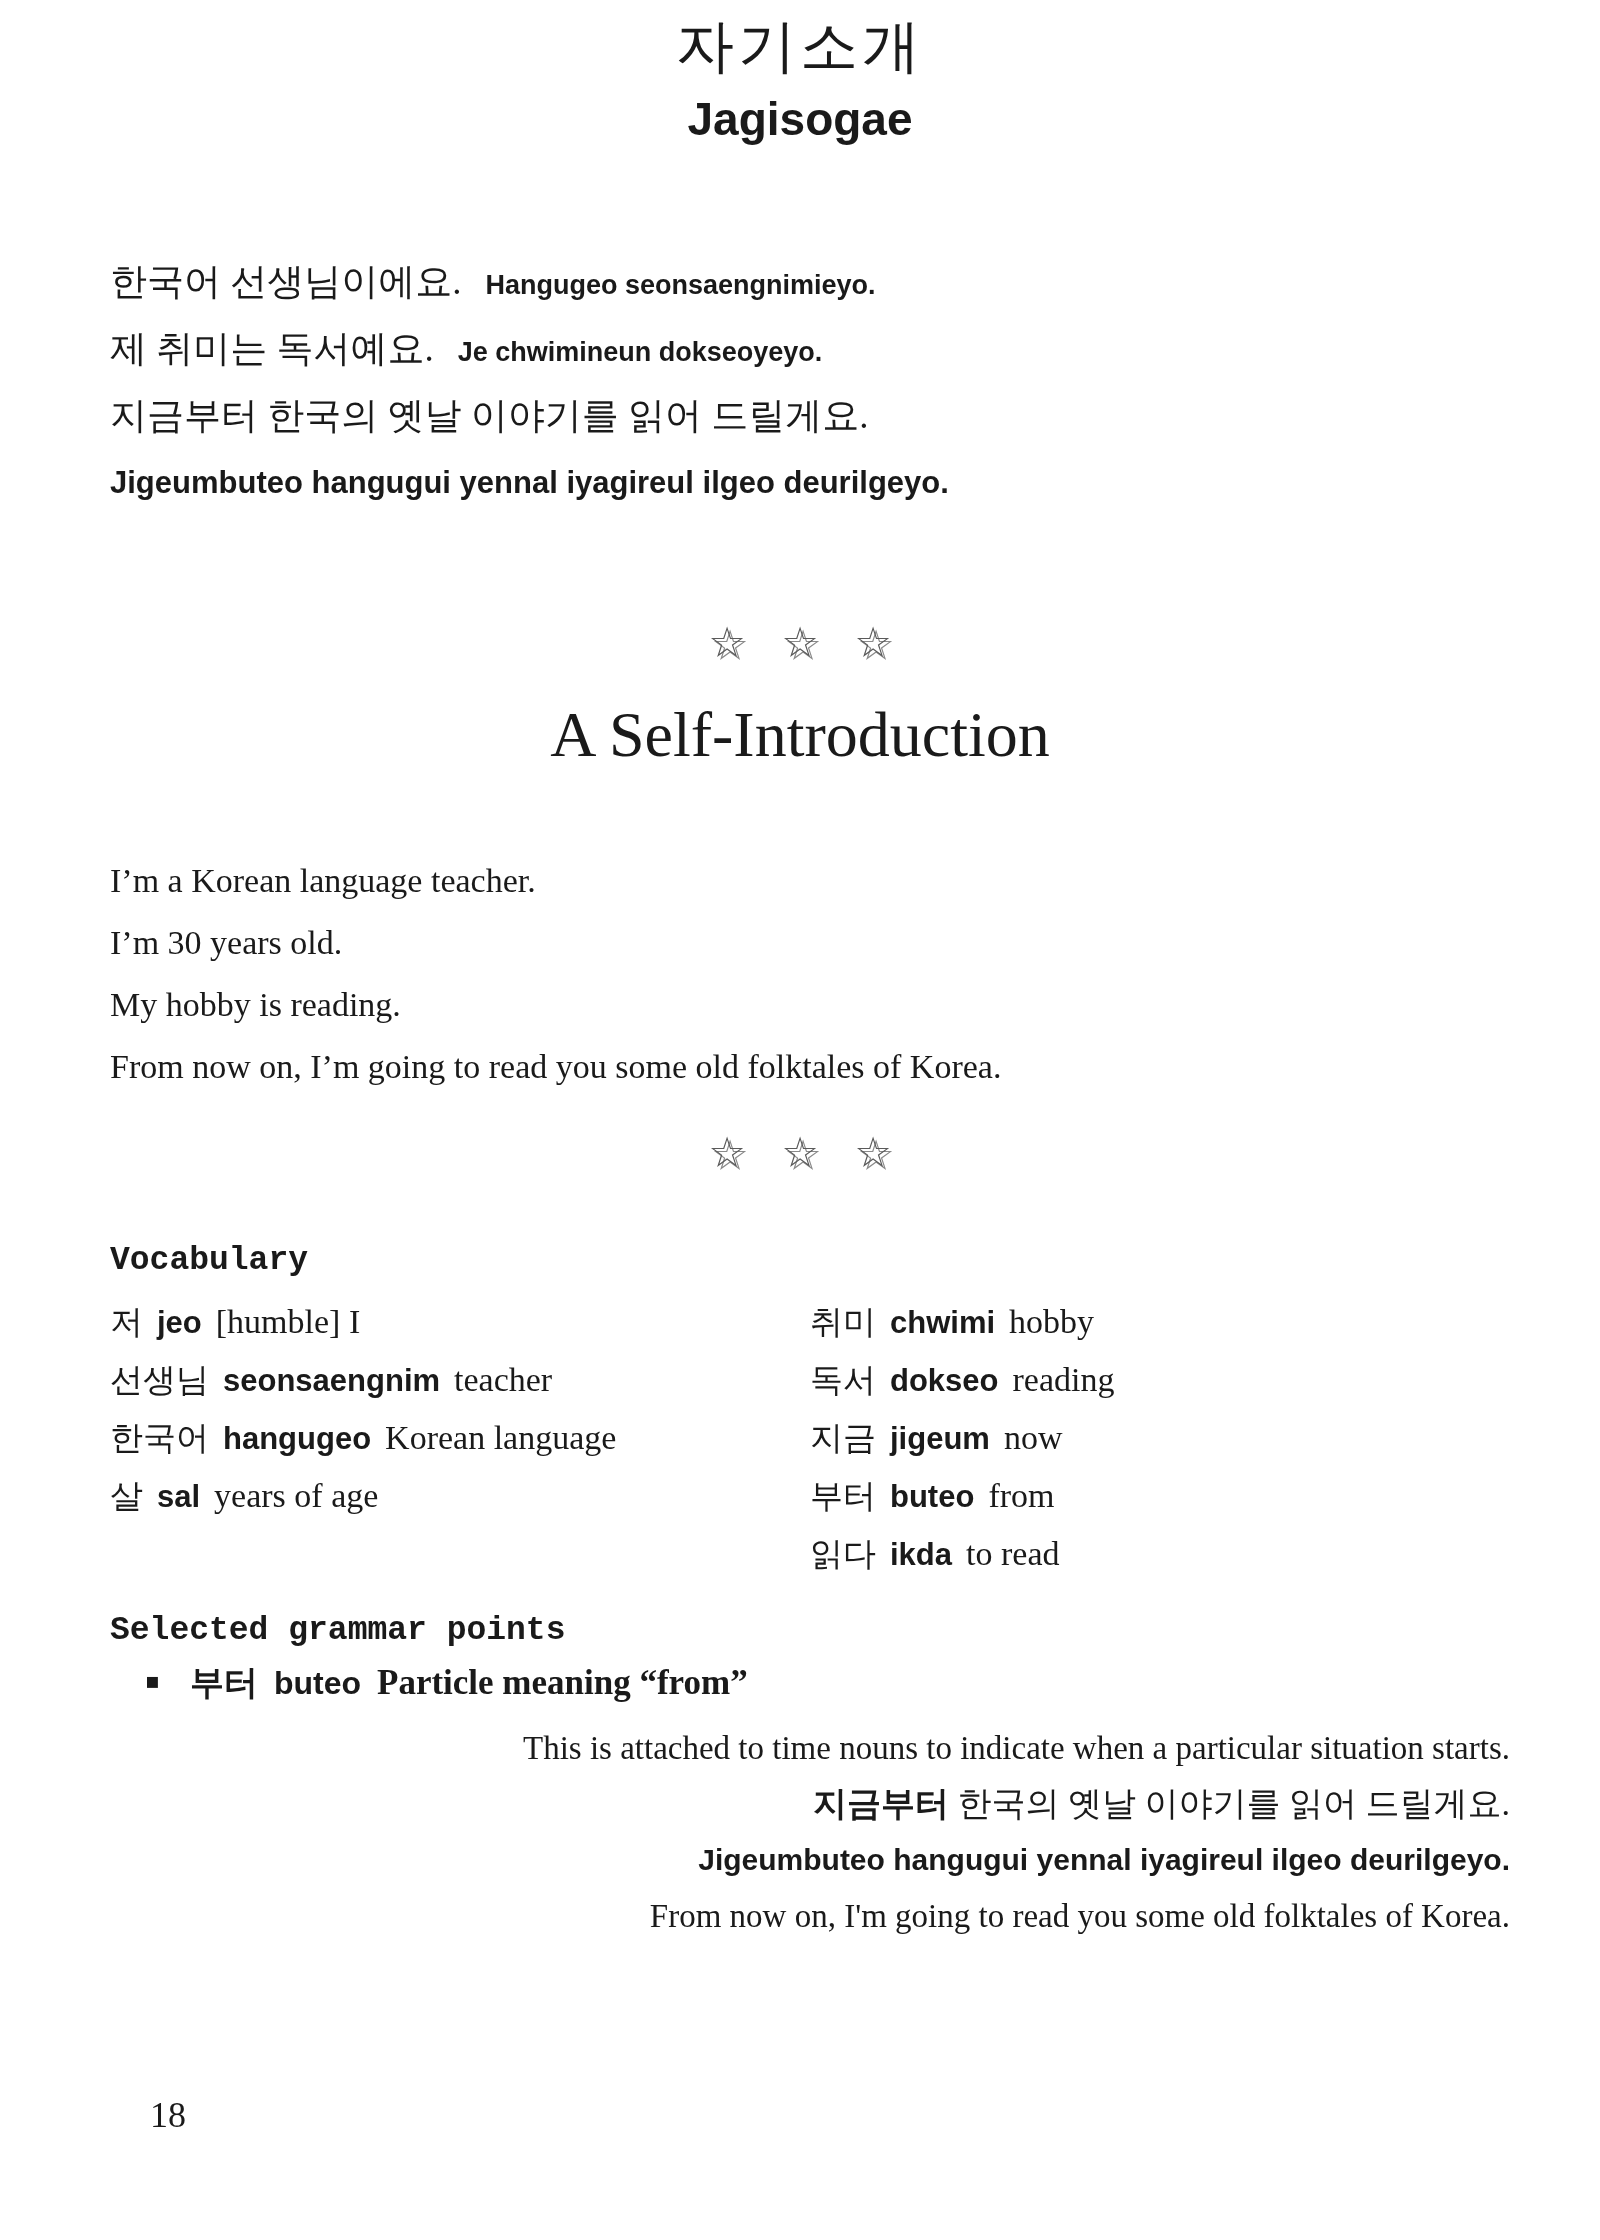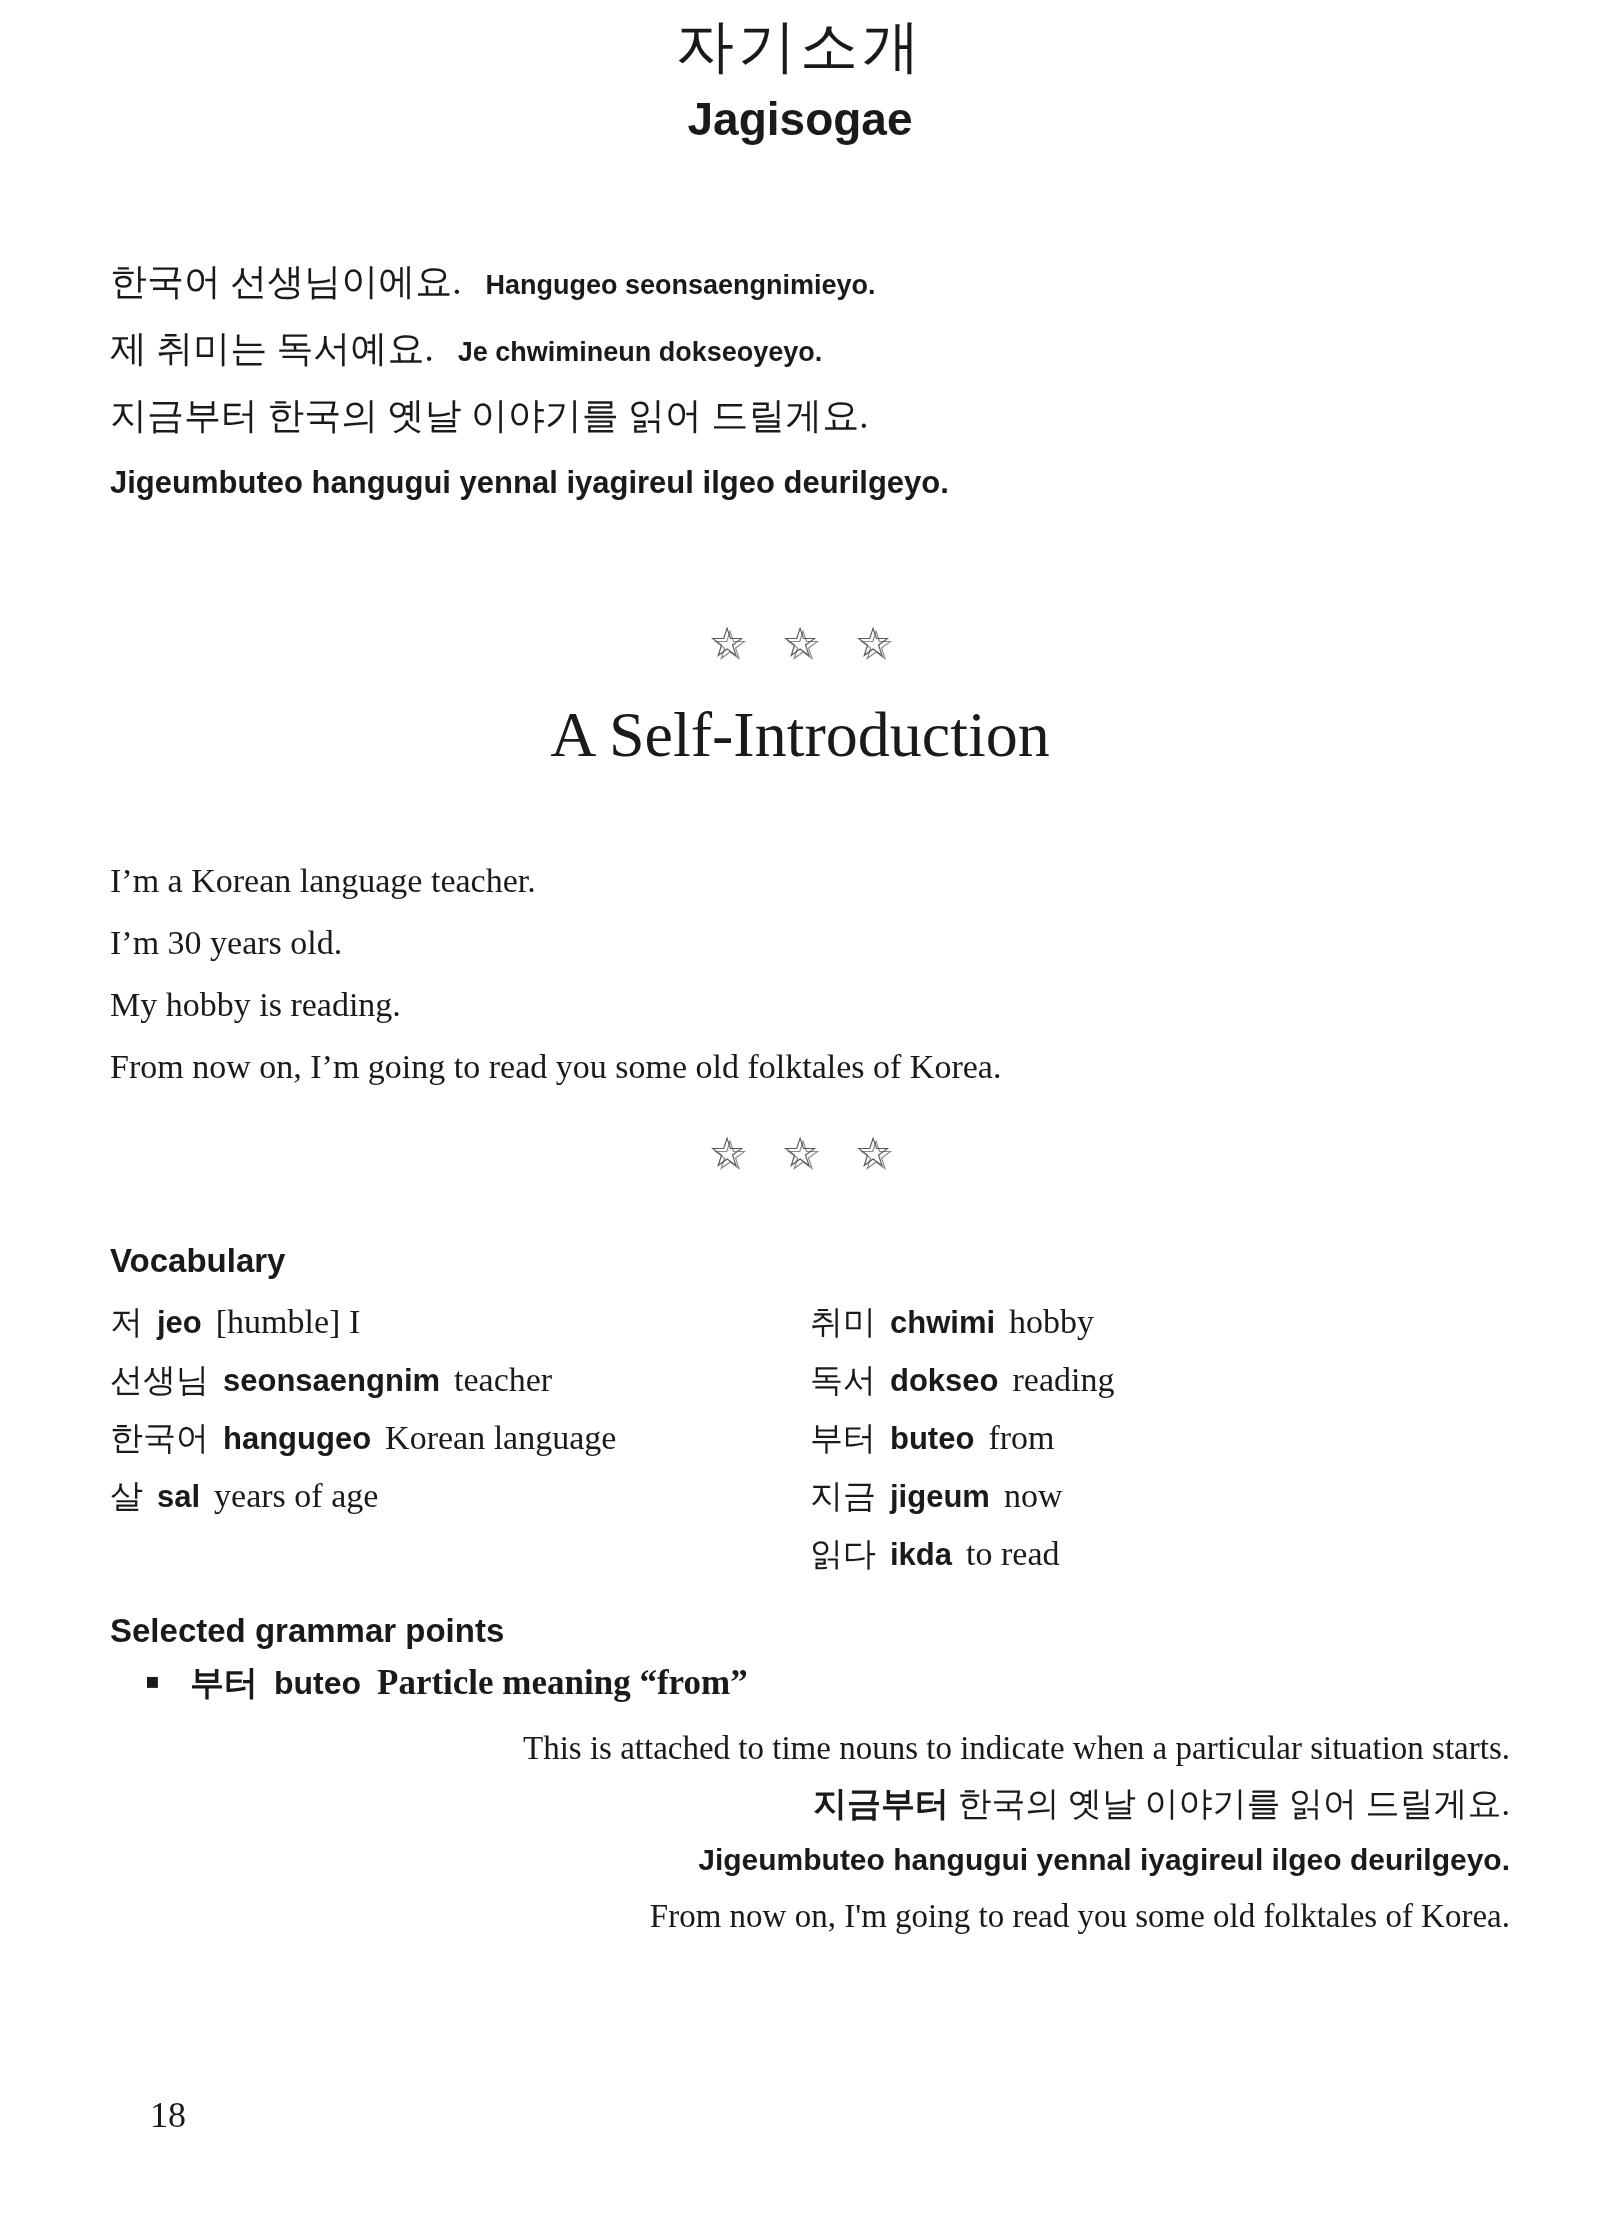--- a/index.html
+++ b/index.html
@@ -75,21 +75,21 @@
     right: 90px;
     font-size: 34px;
     line-height: 62px;
     font-family: "Liberation Serif", "DejaVu Serif", serif;
   }
 
   
   .heading-sans {
     font-size: 33px;
     font-weight: bold;
-    font-family: Liberation Sans, sans-serif;
+    font-family: Liberation Mono, monospace;
   }
   .vocab-heading { top: 1242px; left: 110px; }
   .vocab-col { top: 1296px; line-height: 52px; white-space: nowrap; }
   .vocab-left { left: 110px; }
   .vocab-right { left: 810px; }
   .v-ko { font-size: 33px; margin-right: 14px; }
   .v-rom {
     font-size: 31px;
     font-weight: bold;
     font-family: "Liberation Sans", "DejaVu Sans", sans-serif;
@@ -190,24 +190,24 @@
 </div>
 
 <div class="abs vocab-col vocab-right">
   <div>
     <span class="v-ko">취미</span><span class="v-rom">chwimi</span><span class="v-gloss">hobby</span>
   </div>
   <div>
     <span class="v-ko">독서</span><span class="v-rom">dokseo</span><span class="v-gloss">reading</span>
   </div>
   <div>
+    <span class="v-ko">지금</span><span class="v-rom">jigeum</span><span class="v-gloss">now</span>
+  </div>
+  <div>
     <span class="v-ko">부터</span><span class="v-rom">buteo</span><span class="v-gloss">from</span>
-  </div>
-  <div>
-    <span class="v-ko">지금</span><span class="v-rom">jigeum</span><span class="v-gloss">now</span>
   </div>
   <div>
     <span class="v-ko">읽다</span><span class="v-rom">ikda</span><span class="v-gloss">to read</span>
   </div>
 </div>
 
 <div class="abs heading-sans grammar-heading">Selected grammar points</div>
 
 <div class="abs grammar-term-line">
   <span class="bullet-square">▪</span><span class="g-ko">부터</span><span class="g-rom">buteo</span><span class="g-title">Particle meaning “from”</span>

